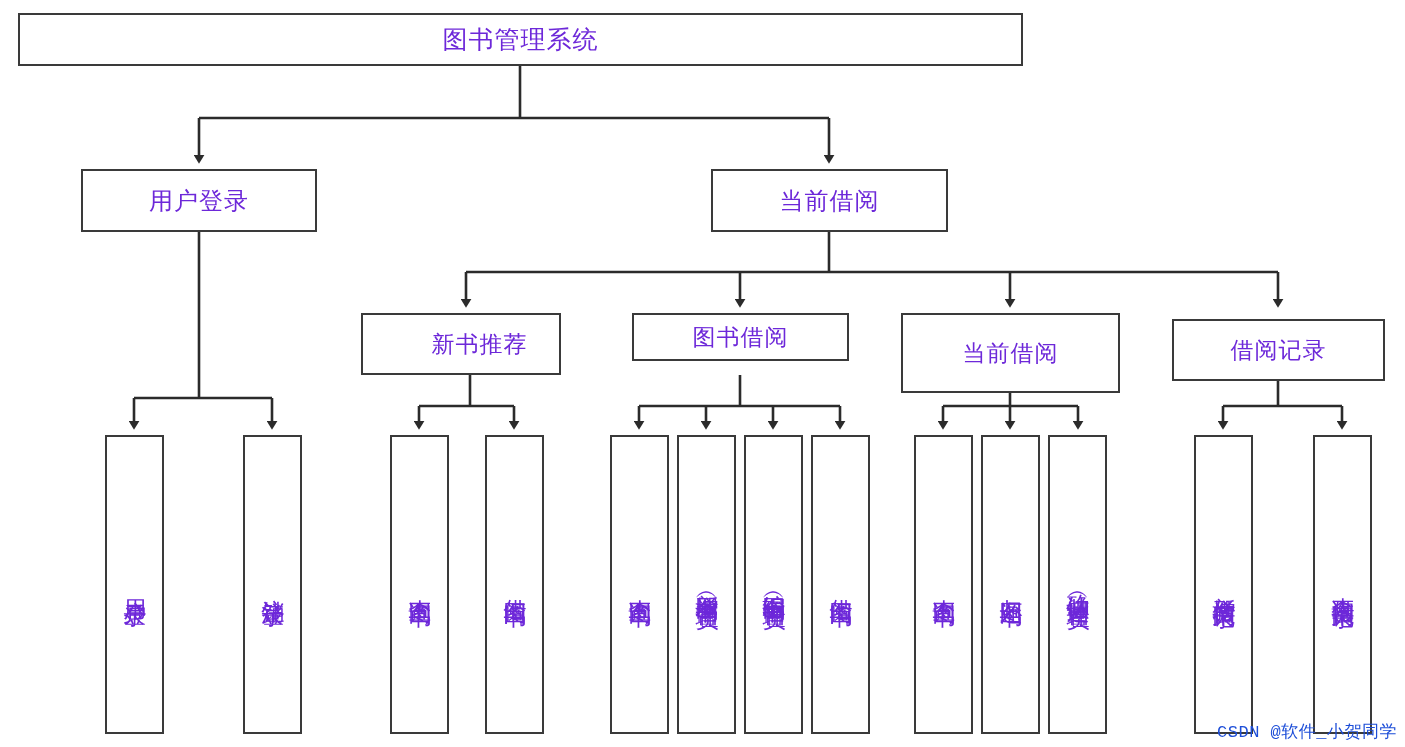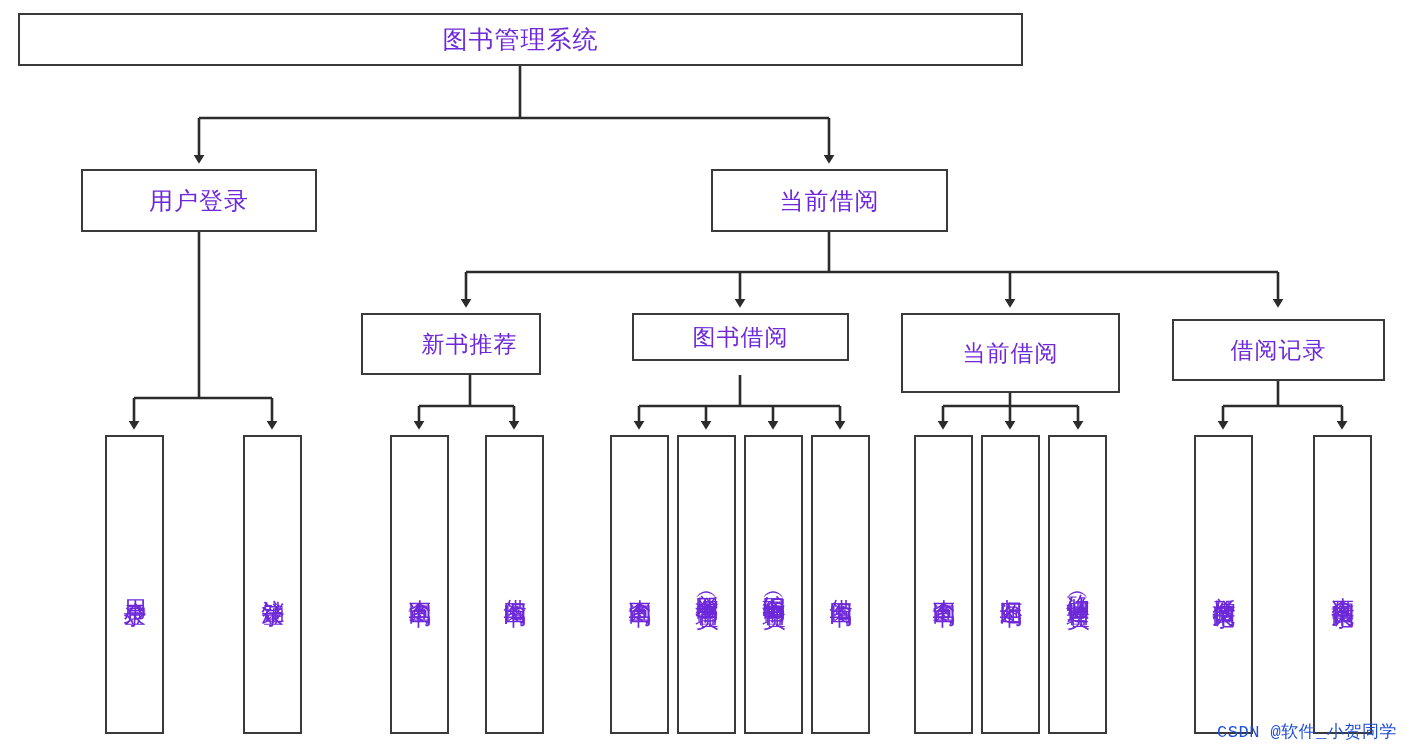--- a/index.html
+++ b/index.html
@@ -138,21 +138,21 @@
     <span class="htext">图书管理系统</span>
   </div>
 
   <div class="node level-2" style="left:81px; top:169px; width:236px; height:63px;">
     <span class="htext">用户登录</span>
   </div>
   <div class="node level-2" style="left:711px; top:169px; width:237px; height:63px;">
     <span class="htext">当前借阅</span>
   </div>
 
-  <div class="node level-3" style="left:361px; top:313px; width:180px; height:62px;padding-left:37px;">
+  <div class="node level-3" style="left:361px; top:313px; width:200px; height:62px;padding-left:37px;">
     <span class="htext">新书推荐</span>
   </div>
   <div class="node level-3" style="left:632px; top:313px; width:217px; height:48px;">
     <span class="htext">图书借阅</span>
   </div>
   <div class="node level-3" style="left:901px; top:313px; width:219px; height:80px;">
     <span class="htext">当前借阅</span>
   </div>
   <div class="node level-3" style="left:1172px; top:319px; width:213px; height:62px;">
     <span class="htext">借阅记录</span>

